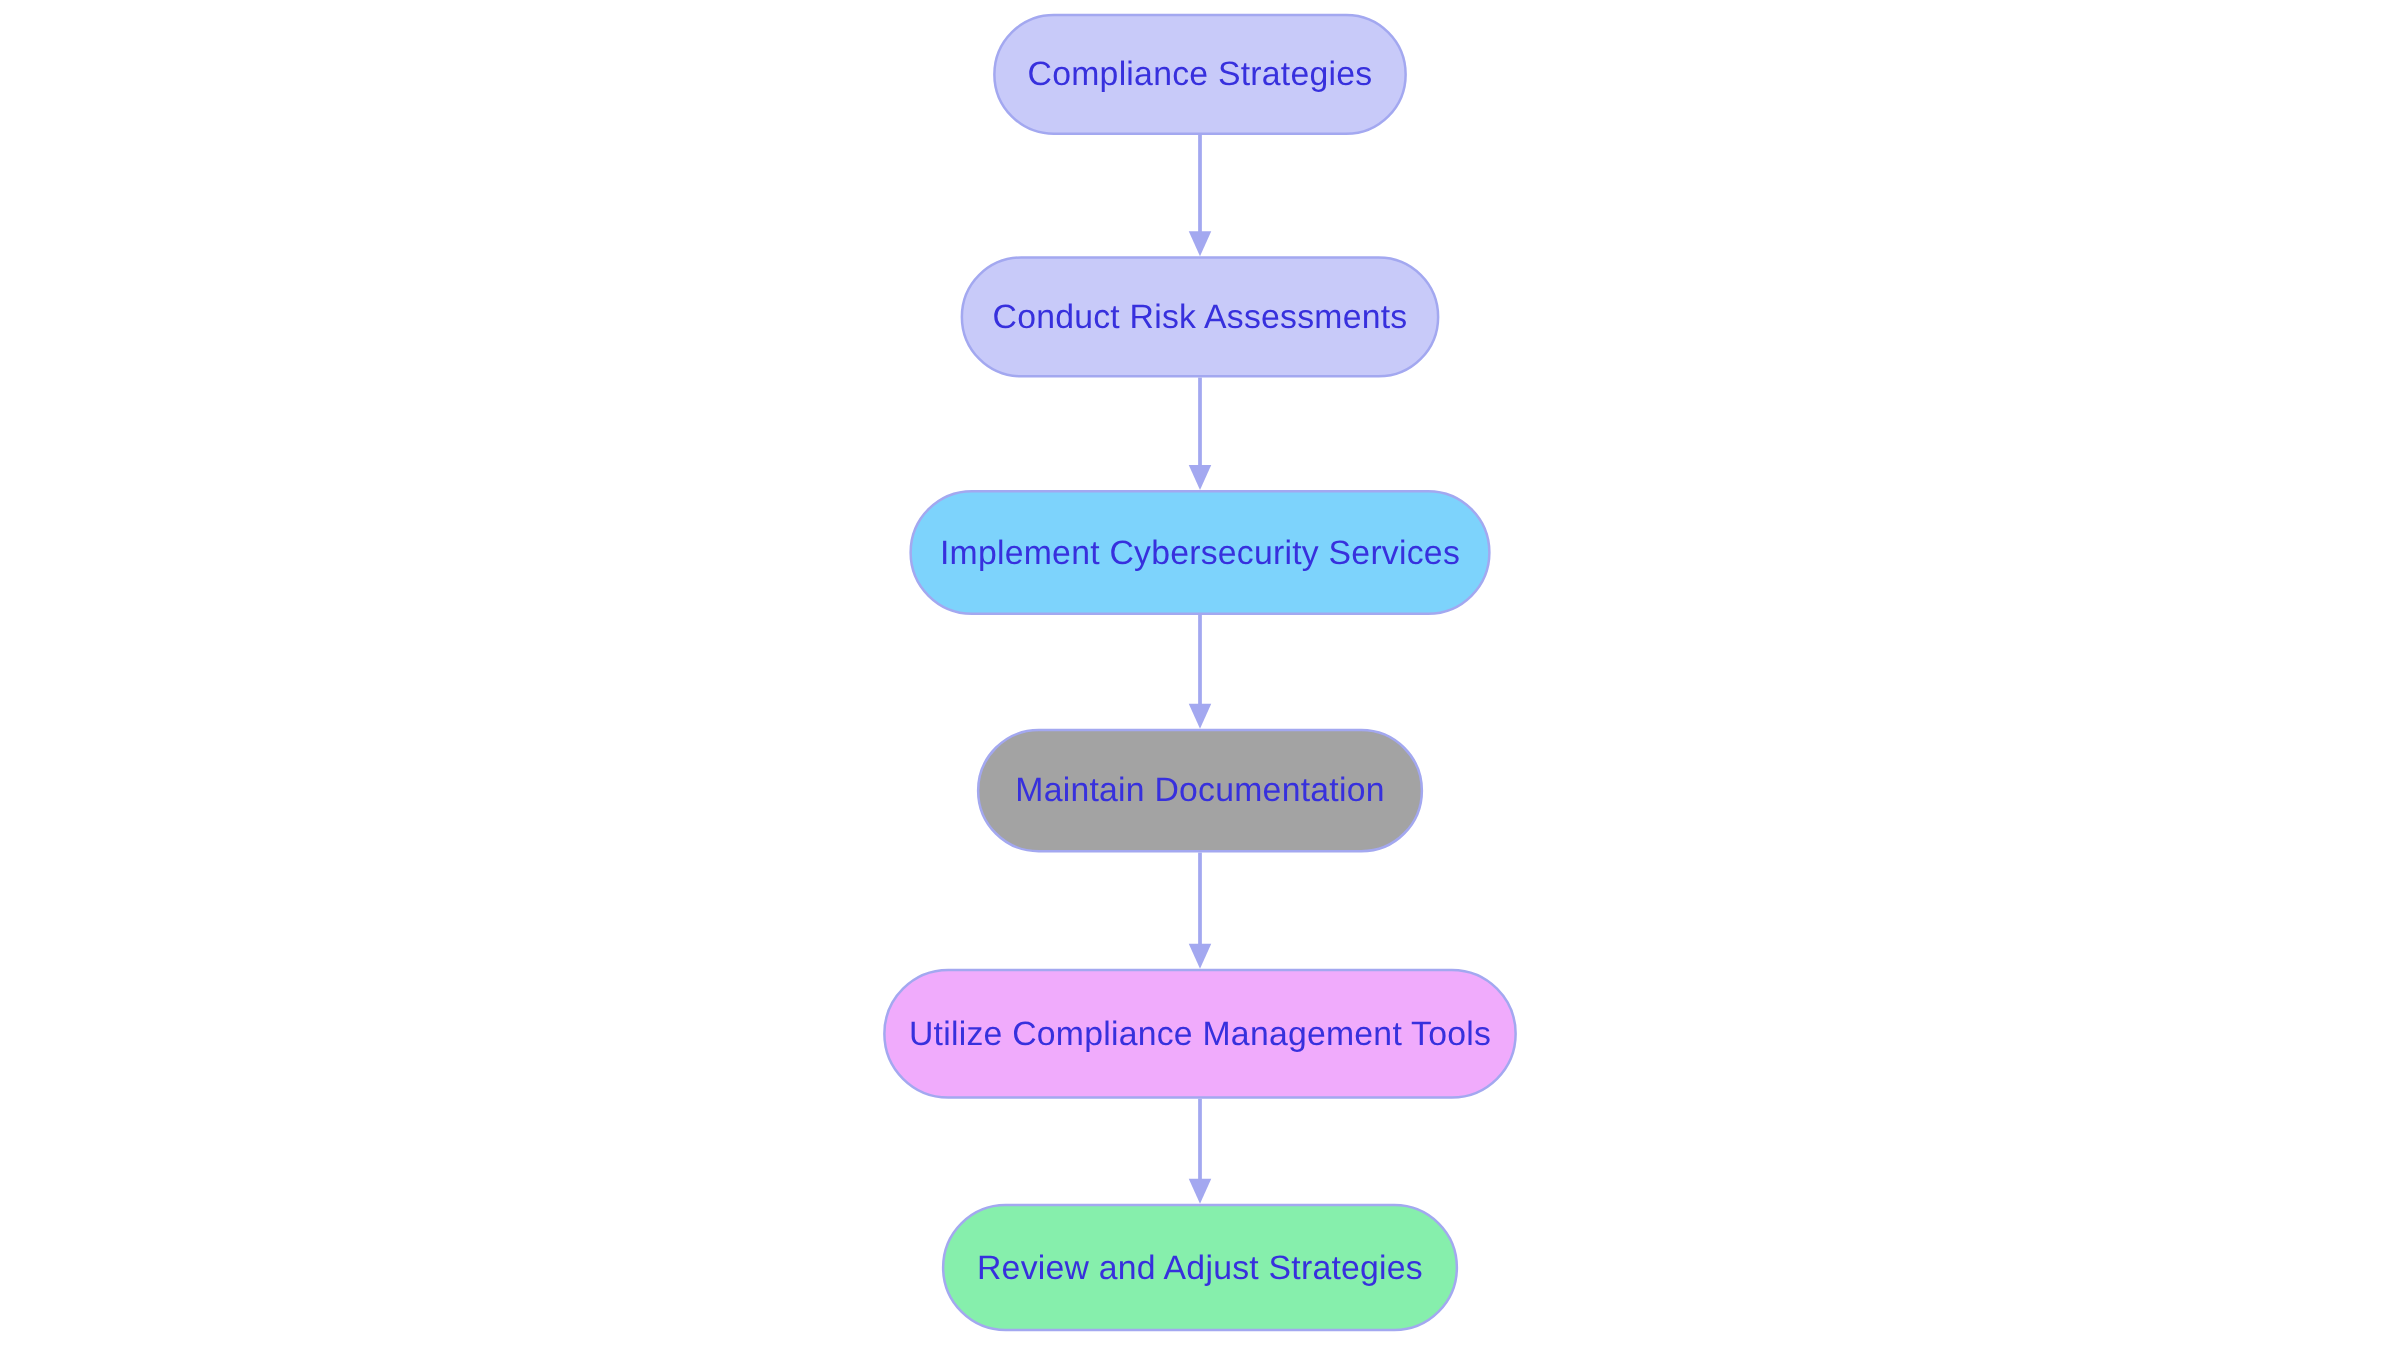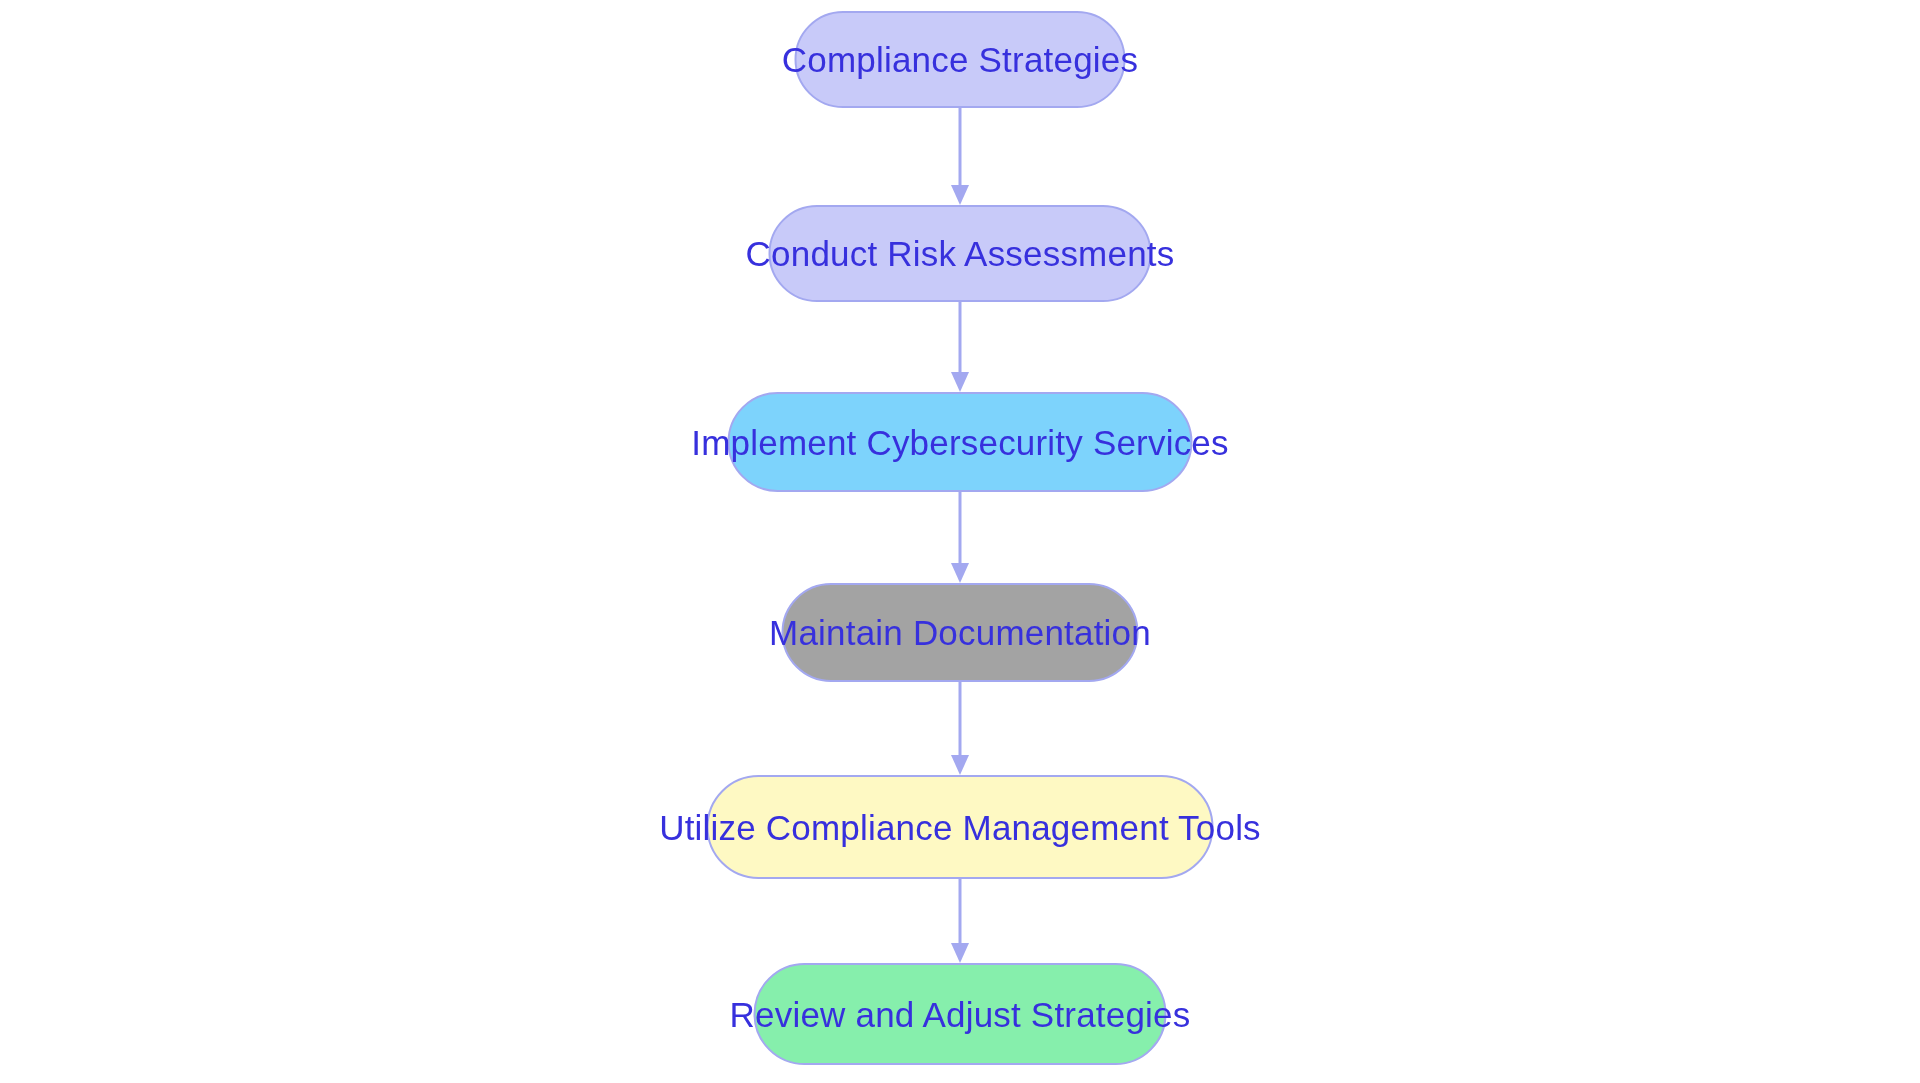--- a/index.html
+++ b/index.html
@@ -28,21 +28,21 @@
     justify-content: center;
     background: #c8caf9;
     border: 2px solid #a3a8f0;
     border-radius: 999px;
     left: 50%;
     transform: translateX(-50%);
   }
   .flow-node-label {
     color: #3730dd;
     font-family: "Liberation Sans", sans-serif;
-    font-size: 35px;
+    font-size: 27px;
     font-weight: 400;
     letter-spacing: 0.2px;
     white-space: nowrap;
     line-height: 1;
     text-align: center;
   }
   .flow-connector {
     position: absolute;
     left: 50%;
     transform: translateX(-50%);
@@ -92,19 +92,19 @@
     </div>
     <div class="flow-node" style="top: 205px; width: 383px; height: 97px; background: rgb(200, 202, 249); border-color: rgb(163, 168, 240);">
       <span class="flow-node-label" style="color: rgb(55, 48, 221);">Conduct Risk Assessments</span>
     </div>
     <div class="flow-node" style="top: 392px; width: 465px; height: 100px; background: #7dd3fc; border-color: rgb(163, 168, 240);">
       <span class="flow-node-label" style="color: rgb(55, 48, 221);">Implement Cybersecurity Services</span>
     </div>
     <div class="flow-node" style="top: 583px; width: 357px; height: 99px; background: #a3a3a3; border-color: rgb(163, 168, 240);">
       <span class="flow-node-label" style="color: rgb(55, 48, 221);">Maintain Documentation</span>
     </div>
-    <div class="flow-node" style="top: 775px; width: 507px; height: 104px; background: #fef9c3; border-color: rgb(163, 168, 240);">
+    <div class="flow-node" style="top: 775px; width: 507px; height: 104px; background: #f0abfc; border-color: rgb(163, 168, 240);">
       <span class="flow-node-label" style="color: rgb(55, 48, 221);">Utilize Compliance Management Tools</span>
     </div>
     <div class="flow-node" style="top: 963px; width: 413px; height: 102px; background: #86efac; border-color: rgb(163, 168, 240);">
       <span class="flow-node-label" style="color: rgb(55, 48, 221);">Review and Adjust Strategies</span>
     </div>
   </div>
 
 </body></html>

